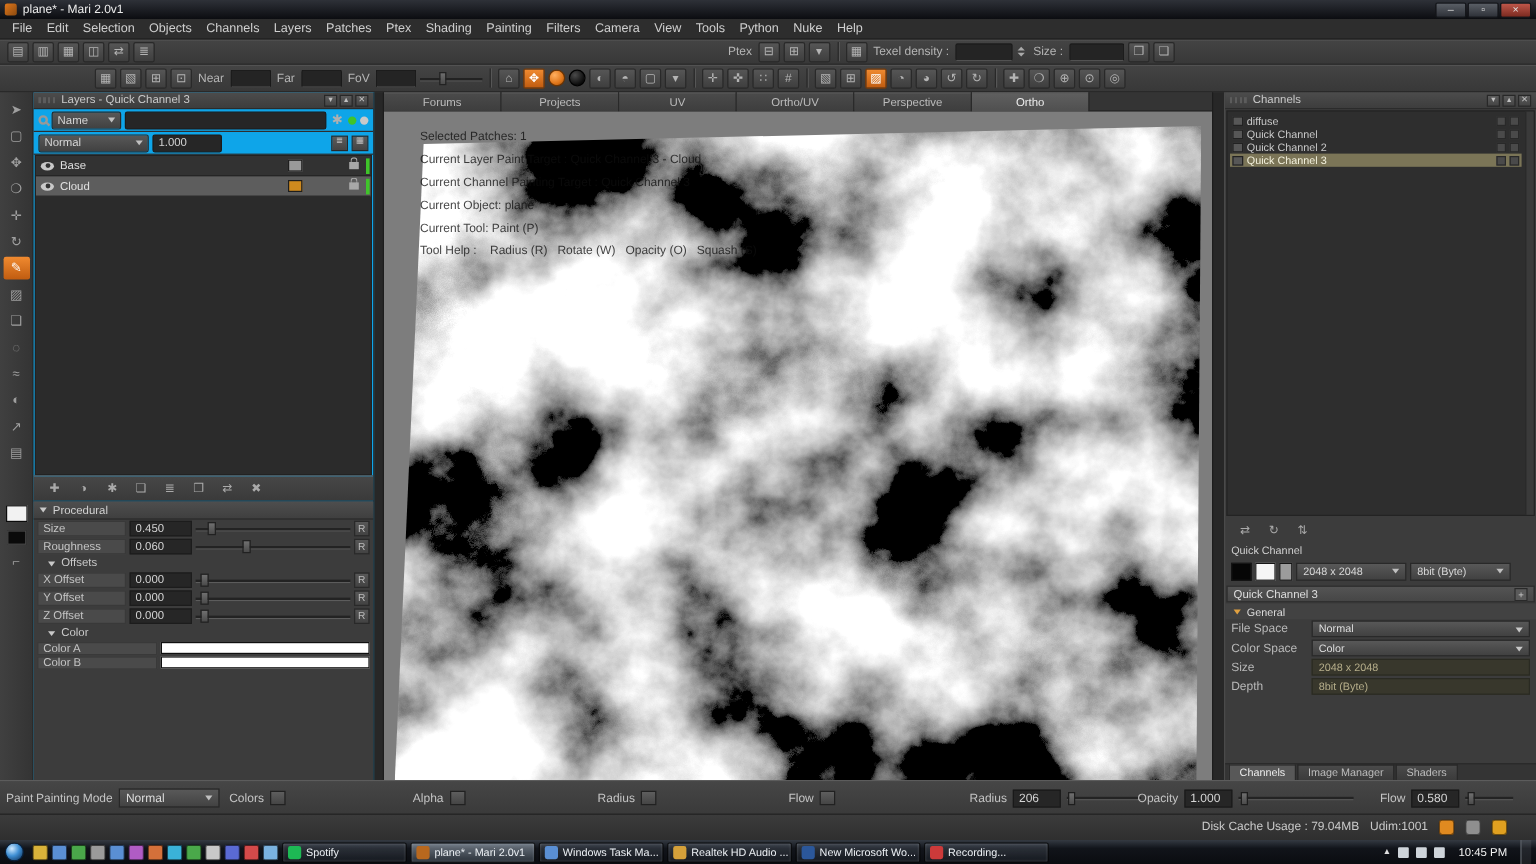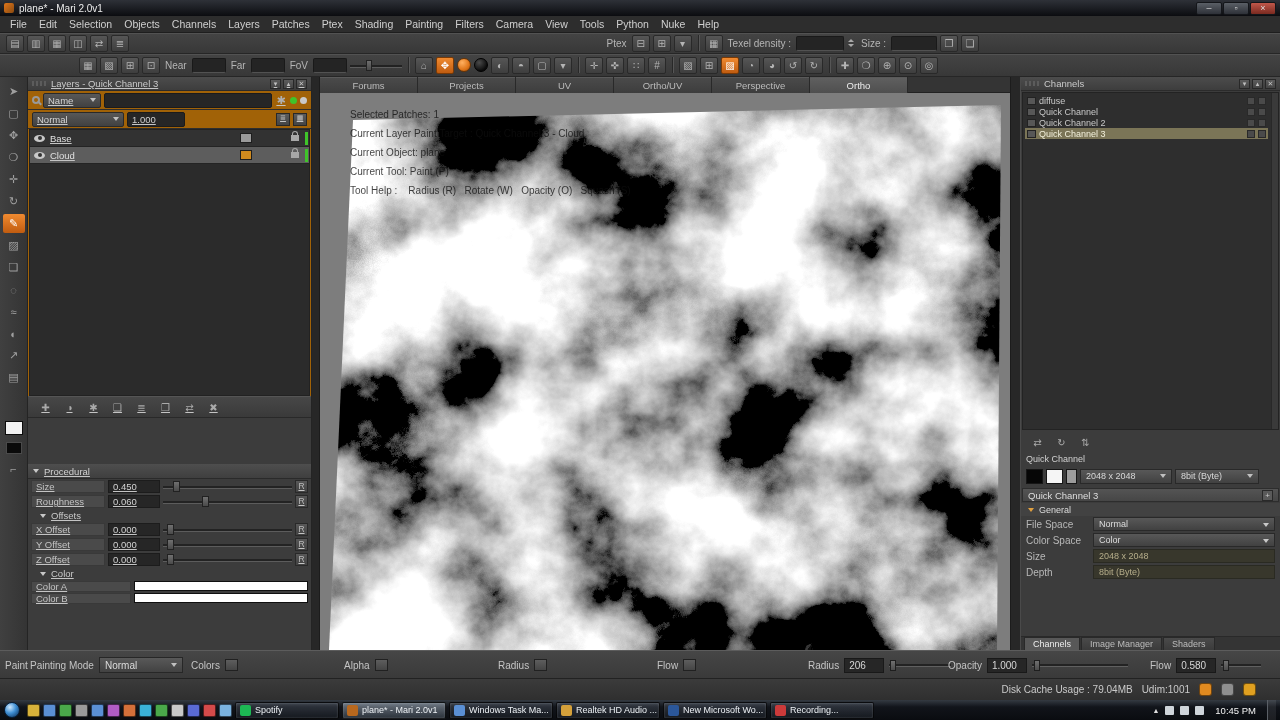--- a/index.html
+++ b/index.html
@@ -39,21 +39,21 @@
 
 
 .left-tools{position:absolute;left:0;top:77px;width:28px;height:573px;background:linear-gradient(90deg,#404040,#343434);border-right:1px solid #242424;display:flex;flex-direction:column;align-items:center;padding-top:5px;gap:3px;}
 .ltool{width:22px;height:19px;display:flex;align-items:center;justify-content:center;color:#9f9f9f;font-size:11px;border-radius:2px;}
 .ltool.active{background:linear-gradient(#f08a30,#c05c10);color:#fff;}
 .spacer30{height:26px;}
 .swatch-white{width:18px;height:14px;background:#f2f2f2;border:1px solid #0c0c0c;margin:2px 0;}
 .swatch-black{width:16px;height:12px;background:#0a0a0a;border:1px solid #4a4a4a;margin:2px 0;}
 
 
-.layers-panel{position:absolute;left:28px;top:77px;width:284px;height:573px;background:#a16207;border-right:1px solid #242424;display:flex;flex-direction:column;text-decoration:underline;}
+.layers-panel{position:absolute;left:28px;top:77px;width:284px;height:573px;background:#0ea5e9;border-right:1px solid #242424;display:flex;flex-direction:column;}
 .panel-header{height:14px;background:linear-gradient(#4c4c4c,#3d3d3d);border-bottom:1px solid #2b2b2b;display:flex;align-items:center;padding:0 4px;font-size:9.5px;color:#cacaca;gap:5px;flex:0 0 auto;}
 .grip{width:14px;height:5px;background:repeating-linear-gradient(90deg,#5c5c5c 0 2px,transparent 2px 4px);}
 .panel-btns{margin-left:auto;display:flex;gap:2px;}
 .pbtn{width:11px;height:10px;background:linear-gradient(#5c5c5c,#444);border:1px solid #282828;font-size:7px;line-height:8px;text-align:center;color:#c0c0c0;}
 .search-row,.blend-row{height:19px;display:flex;align-items:center;gap:3px;padding:0 4px;border-bottom:1px solid #2e2e2e;flex:0 0 auto;}
 .mag-icon{width:8px;height:8px;border:2px solid #999;border-radius:50%;position:relative;flex:0 0 auto;}
 .mag-icon::after{content:"";position:absolute;width:5px;height:2px;background:#999;transform:rotate(45deg);right:-4px;bottom:-2px;}
 .mini-dd{height:15px;background:linear-gradient(#585858,#414141);border:1px solid #292929;border-radius:2px;display:flex;align-items:center;justify-content:space-between;padding:0 4px;gap:4px;font-size:9.5px;color:#d6d6d6;flex:0 0 auto;}
 .dd-arrow{width:0;height:0;border-left:3px solid transparent;border-right:3px solid transparent;border-top:4px solid #c0c0c0;}
 .field{height:15px;background:#262626;border:1px solid #1b1b1b;border-radius:2px;color:#d0d0d0;font-size:9.5px;line-height:13px;padding:0 4px;}
@@ -70,21 +70,21 @@
 .eye-icon::after{content:"";position:absolute;left:3.5px;top:1.5px;width:4px;height:4px;border-radius:50%;background:#333;}
 .layer-name{flex:1;font-size:9.5px;color:#e0e0e0;}
 .layer-badge{width:12px;height:10px;border:1px solid #1e1e1e;margin-right:34px;flex:0 0 auto;}
 .lock-icon{width:8px;height:6px;background:#a8a8a8;position:relative;margin-right:6px;flex:0 0 auto;}
 .lock-icon::before{content:"";position:absolute;left:1px;top:-4px;width:4px;height:4px;border:1.5px solid #a8a8a8;border-bottom:none;border-radius:3px 3px 0 0;}
 .green-tick{position:absolute;right:1px;top:2px;width:3px;height:13px;background:#3fc42a;}
 .layers-footer{height:22px;display:flex;align-items:center;gap:7px;padding:0 9px;background:linear-gradient(#474747,#3a3a3a);border-top:1px solid #555;border-bottom:1px solid #292929;flex:0 0 auto;}
 .fbtn{width:17px;height:15px;display:flex;align-items:center;justify-content:center;color:#aaa;font-size:10px;}
 
 
-.procedural{height:232px;background:#3c3c3c;display:flex;flex-direction:column;font-size:9.5px;flex:0 0 auto;justify-content:center;}
+.procedural{height:232px;background:#3c3c3c;display:flex;flex-direction:column;font-size:9.5px;flex:0 0 auto;}
 .proc-header{height:15px;background:linear-gradient(#4e4e4e,#3f3f3f);border-bottom:1px solid #2a2a2a;display:flex;align-items:center;gap:5px;padding:0 5px;color:#d2d2d2;}
 .tri-down{width:0;height:0;border-left:3px solid transparent;border-right:3px solid transparent;border-top:4px solid #c8c8c8;}
 .tri-down.orange{border-top-color:#e0a040;}
 .slider-row{height:15px;display:flex;align-items:center;padding:0 3px;gap:3px;}
 .sl-label{width:74px;background:#4a4a4a;height:13px;line-height:12px;padding-left:4px;color:#c4c4c4;border:1px solid #393939;flex:0 0 auto;}
 .sl-value{width:52px;height:13px;line-height:12px;background:#262626;border:1px solid #1c1c1c;padding-left:4px;color:#d2d2d2;flex:0 0 auto;}
 .sl-track{flex:1;height:13px;position:relative;}
 .sl-track::before{content:"";position:absolute;left:0;right:0;top:6px;height:2px;background:#232323;border-bottom:1px solid #5c5c5c;}
 .sl-handle{position:absolute;top:1px;width:7px;height:11px;background:linear-gradient(#707070,#4a4a4a);border:1px solid #212121;}
 .sl-reset{width:13px;height:13px;background:linear-gradient(#585858,#424242);border:1px solid #292929;text-align:center;line-height:11px;font-size:8.5px;color:#bcbcbc;flex:0 0 auto;}
@@ -434,20 +434,21 @@
             <polygon points="33,27 681,12 677,557 9,557"></polygon>
           </clipPath>
       </defs>
       <g clip-path="url(#qclip)">
         <rect width="690" height="557" filter="url(#cloud)"></rect>
       </g>
     </svg>
     <div class="hud">
       <div class="hud-line">Selected Patches: 1</div>
         <div class="hud-line">Current Layer Paint Target : Quick Channel 3 - Cloud</div>
+        <div class="hud-line">Current Channel Painting Target : Quick Channel 3</div>
         <div class="hud-line">Current Object: plane</div>
         <div class="hud-line">Current Tool: Paint (P)</div>
         <div class="hud-line">Tool Help :    Radius (R)   Rotate (W)   Opacity (O)   Squash (S)</div>
     </div>
   </div>
 </div>
 
 <div class="rp-splitter"></div>
 <div class="right-panel">
   <div class="panel-header">

